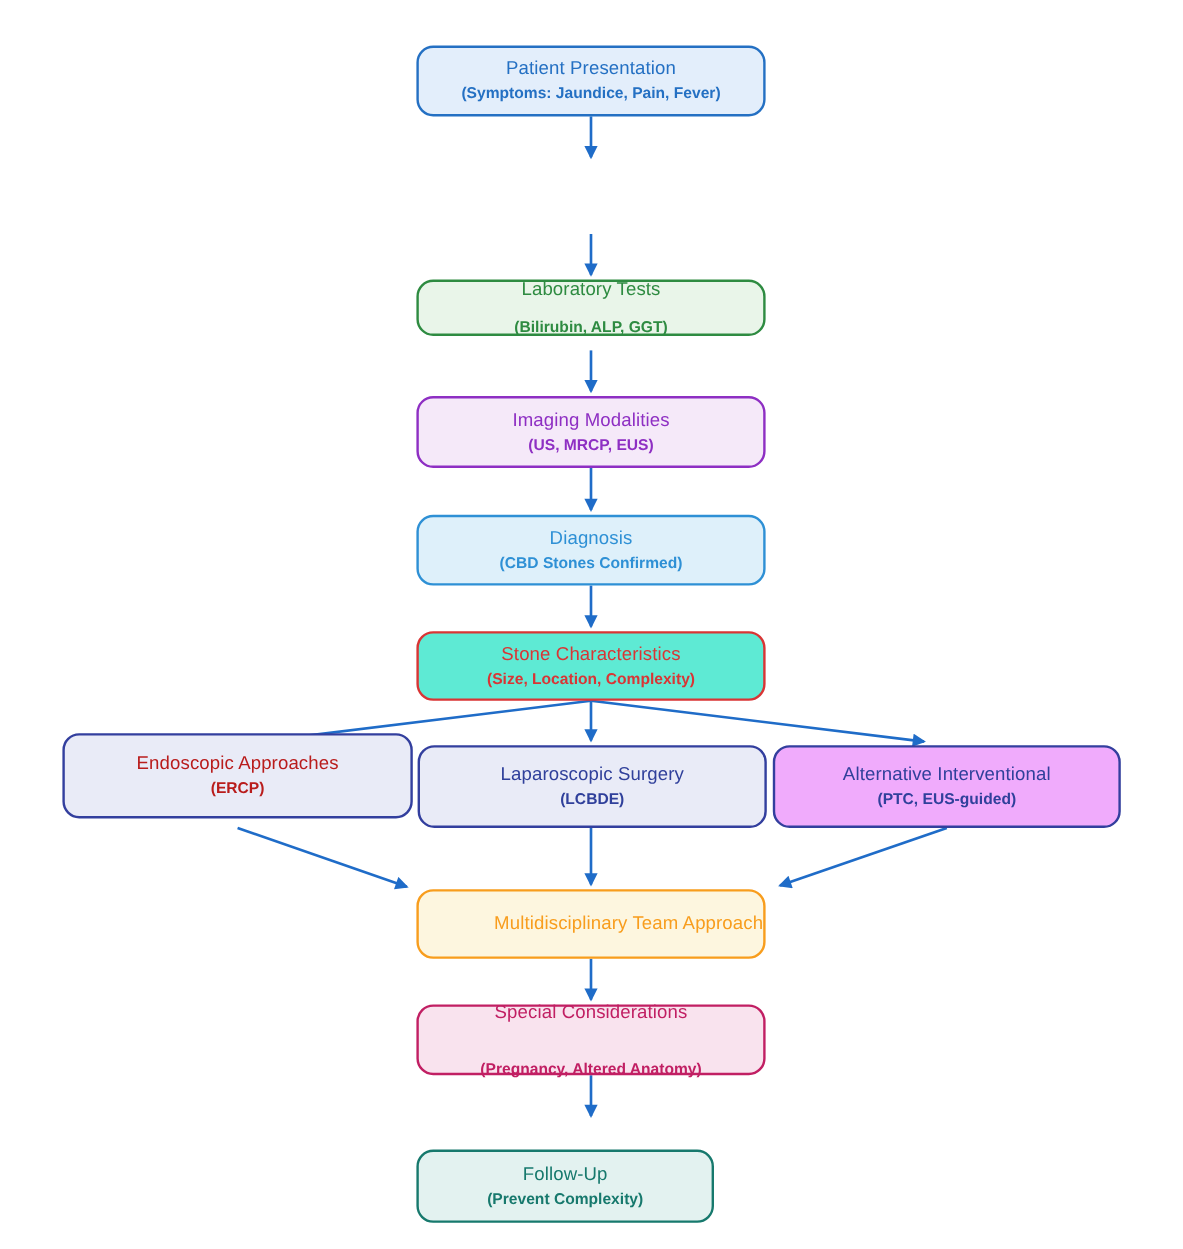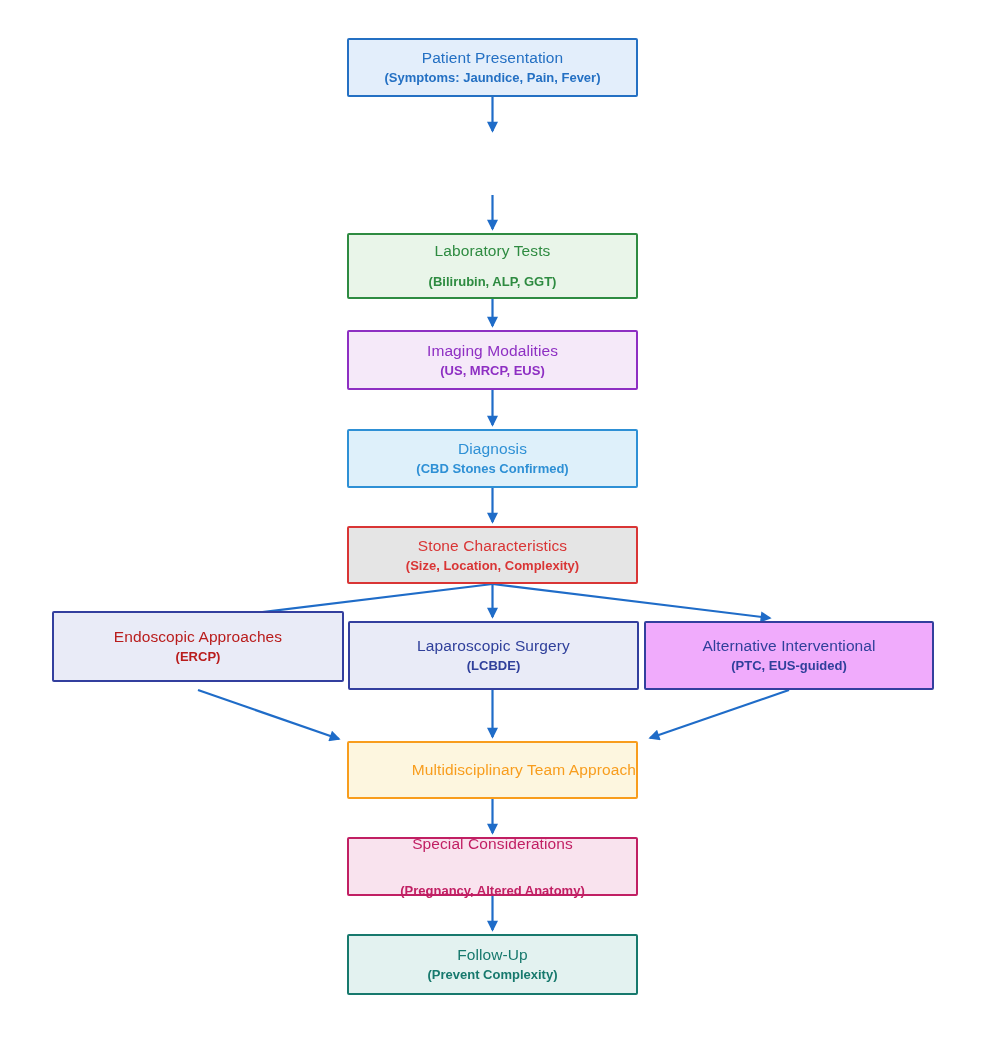--- a/index.html
+++ b/index.html
@@ -15,21 +15,21 @@
     position: absolute;
     left: 0; top: 0;
     z-index: 1;
   }
   .node {
     position: absolute;
     z-index: 2;
     box-sizing: border-box;
     border-style: solid;
     border-width: 2.5px;
-    border-radius: 2px;
+    border-radius: 14px;
     display: flex;
     flex-direction: column;
     align-items: center;
     justify-content: center;
     gap: 5px;
     text-align: center;
   }
   .node .title {
     font-size: 15.5px;
     line-height: 1.1;
@@ -68,36 +68,36 @@
       <line x1="492.5" y1="896" x2="492.5" y2="930" marker-end="url(#ah)"></line>
     </g>
   </svg>
 
   <div class="node" style="left: 347px; top: 38px; width: 291px; height: 59px; border-color: rgb(36, 112, 195); background-color: rgb(227, 238, 251); color: rgb(36, 112, 195);">
     <div class="title">Patient Presentation</div>
     <div class="subtitle">(Symptoms: Jaundice, Pain, Fever)</div>
   </div>
 
 
-  <div class="node" style="left: 347px; top: 233px; width: 291px; height: 66px; border-color: rgb(46, 139, 65); background-color: rgb(233, 245, 233); color: rgb(46, 139, 65); gap: 16px;">
+  <div class="node" style="left: 347px; top: 233px; width: 291px; height: 47px; border-color: rgb(46, 139, 65); background-color: rgb(233, 245, 233); color: rgb(46, 139, 65); gap: 16px;">
     <div class="title">Laboratory Tests</div>
     <div class="subtitle">(Bilirubin, ALP, GGT)</div>
   </div>
 
   <div class="node" style="left: 347px; top: 330px; width: 291px; height: 60px; border-color: rgb(142, 47, 195); background-color: rgb(245, 233, 249); color: rgb(142, 47, 195); align-items: center;">
     <div class="title">Imaging Modalities</div>
     <div class="subtitle">(US, MRCP, EUS)</div>
   </div>
 
   <div class="node" style="left: 347px; top: 429px; width: 291px; height: 59px; border-color: rgb(46, 144, 213); background-color: rgb(222, 240, 250); color: rgb(46, 144, 213);">
     <div class="title">Diagnosis</div>
     <div class="subtitle">(CBD Stones Confirmed)</div>
   </div>
 
-  <div class="node" style="left: 347px; top: 526px; width: 291px; height: 58px; border-color: rgb(217, 53, 53); background-color: #e5e5e5; color: rgb(217, 53, 53);">
+  <div class="node" style="left: 347px; top: 526px; width: 291px; height: 58px; border-color: rgb(217, 53, 53); background-color: #5eead4; color: rgb(217, 53, 53);">
     <div class="title">Stone Characteristics</div>
     <div class="subtitle">(Size, Location, Complexity)</div>
   </div>
 
   <div class="node" style="left: 52px; top: 611px; width: 292px; height: 71px; border-color: rgb(51, 63, 158); background-color: rgb(233, 235, 247); color: #b91c1c;">
     <div class="title">Endoscopic Approaches</div>
     <div class="subtitle">(ERCP)</div>
   </div>
 
   <div class="node" style="left: 348px; top: 621px; width: 291px; height: 69px; border-color: rgb(51, 63, 158); background-color: rgb(233, 235, 247); color: rgb(48, 64, 155);">
@@ -112,18 +112,18 @@
 
   <div class="node" style="left: 347px; top: 741px; width: 291px; height: 58px; border-color: rgb(248, 157, 29); background-color: rgb(253, 246, 223); color: rgb(248, 157, 29); align-items: flex-end;">
     <div class="title">Multidisciplinary Team Approach</div>
   </div>
 
   <div class="node" style="left: 347px; top: 837px; width: 291px; height: 59px; border-color: rgb(193, 31, 99); background-color: rgb(249, 227, 238); color: rgb(193, 31, 99); gap: 32px;">
     <div class="title">Special Considerations</div>
     <div class="subtitle">(Pregnancy, Altered Anatomy)</div>
   </div>
 
-  <div class="node" style="left: 347px; top: 934px; width: 291px; height: 61px; border-color: rgb(23, 121, 109); background-color: rgb(227, 242, 240); color: rgb(23, 121, 109);">
+  <div class="node" style="left: 347px; top: 958px; width: 248px; height: 61px; border-color: rgb(23, 121, 109); background-color: rgb(227, 242, 240); color: rgb(23, 121, 109);">
     <div class="title">Follow-Up</div>
     <div class="subtitle">(Prevent Complexity)</div>
   </div>
 
 </div>
 
 </body></html>

